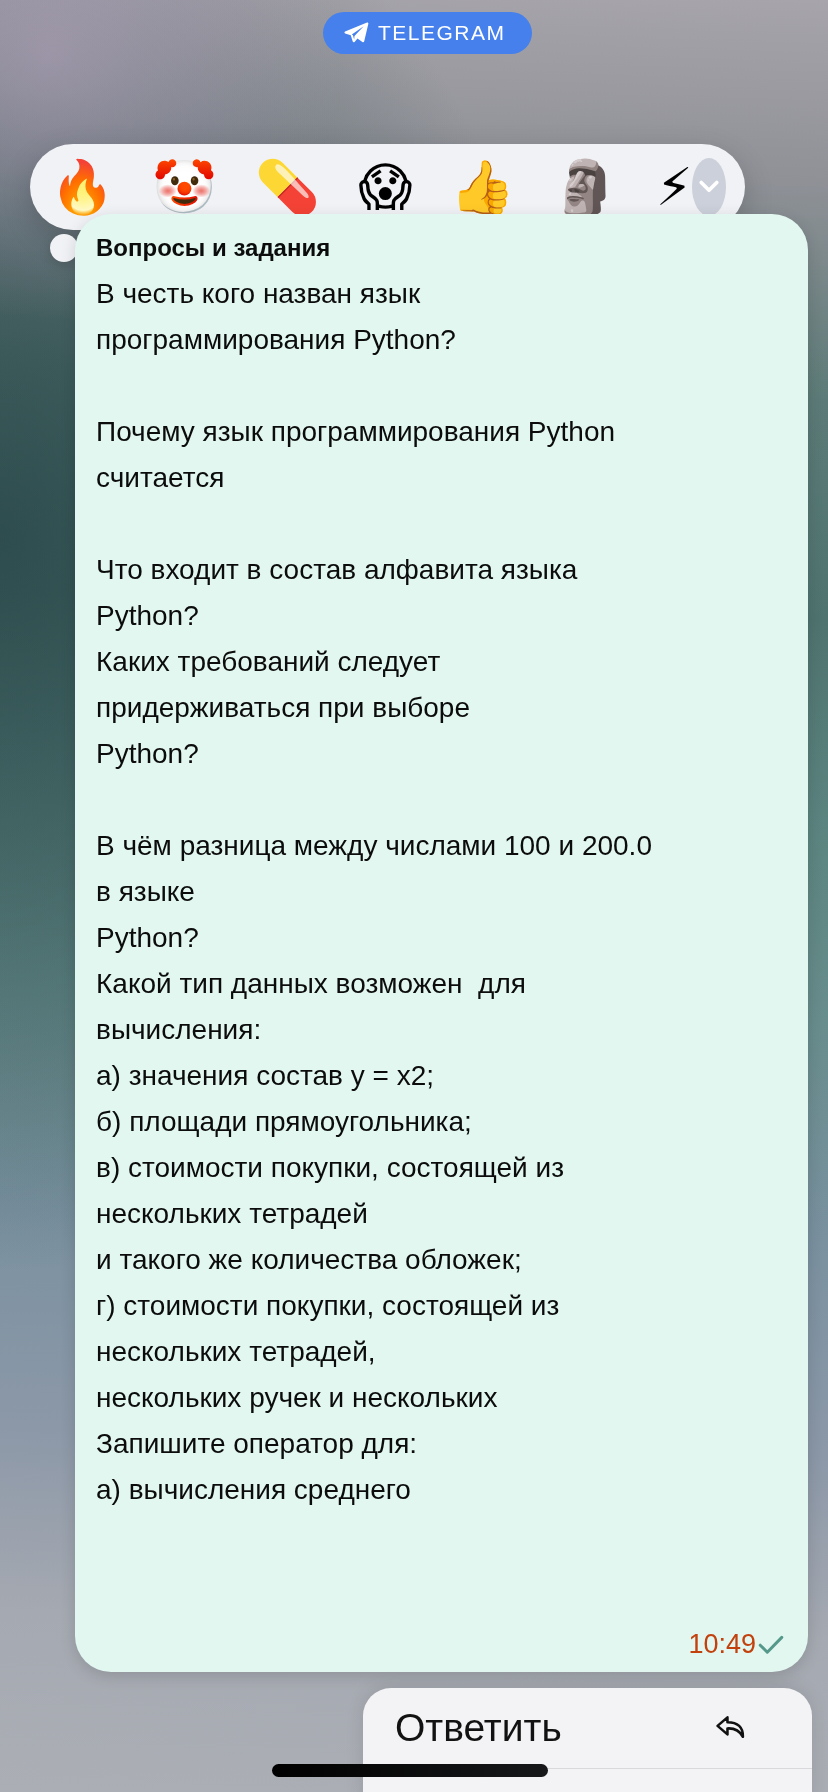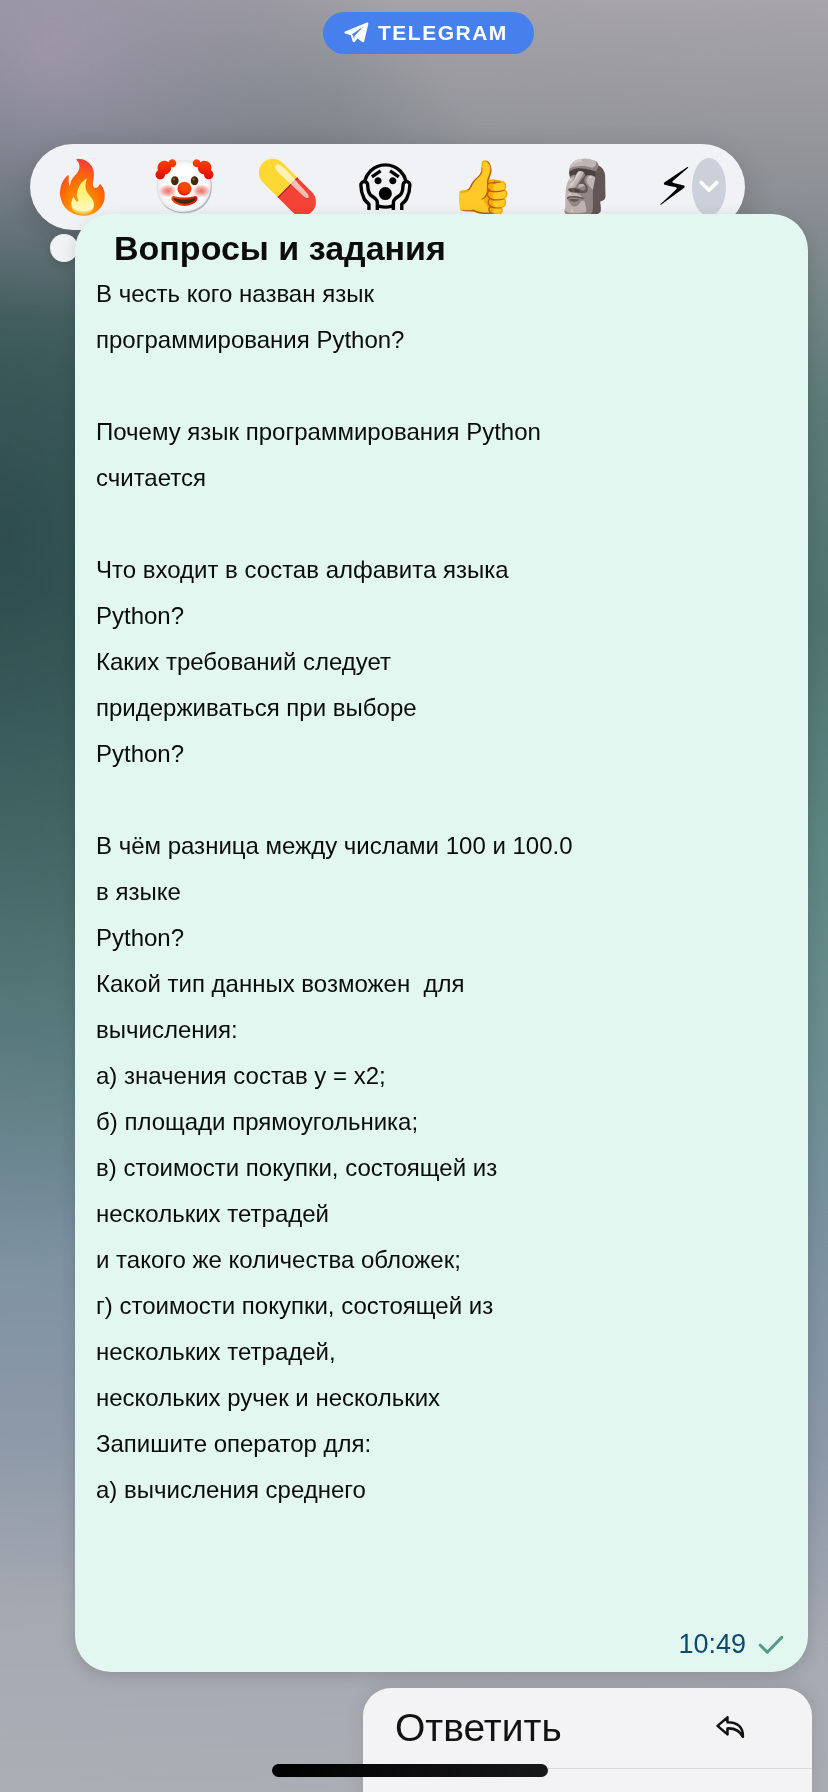--- a/index.html
+++ b/index.html
@@ -9,21 +9,21 @@
     background:
       radial-gradient(420px 380px at 6% 3%, rgba(178,162,188,.6), rgba(178,162,188,0) 70%),
       radial-gradient(760px 980px at 0% 30%, rgba(40,70,72,.85), rgba(40,70,72,0) 75%),
       radial-gradient(980px 760px at 55% 42%, rgba(86,130,124,.55), rgba(86,130,124,0) 75%),
       linear-gradient(182deg,#a7a4ab 0%,#8f9197 10%,#5d7a77 22%,#4d6e6b 34%,#5f8682 46%,#6c8f90 56%,#7a91a0 68%,#8c98a8 80%,#a5a9b1 90%,#abaeb5 100%);
   }
   
   .app-pill{
     position:absolute;left:323px;top:12px;height:42px;padding:0 26px 0 20px;
     border-radius:21px;display:flex;align-items:center;gap:9px;
-    color:#fff;font-weight:bold;font-size:21px;letter-spacing:1.5px;
+    color:#fff;font-weight:normal;font-size:21px;letter-spacing:1.5px;
   }
   .app-pill svg{display:block;}
   
   .reaction-bar{
     position:absolute;left:30px;top:144px;width:715px;height:86px;border-radius:43px;
     background:#f1f2f6;box-shadow:0 10px 30px rgba(0,0,0,.18);
     display:flex;align-items:center;justify-content:space-between;padding:0 20px;box-sizing:border-box;
   }
   .reaction-emoji{font-size:52px;line-height:1;cursor:pointer;
     font-family:"DejaVu Sans","Liberation Sans",sans-serif;}
@@ -34,25 +34,25 @@
   .tail-dot{
     position:absolute;left:50px;top:234px;width:28px;height:28px;border-radius:50%;
     background:#f1f2f6;box-shadow:0 4px 12px rgba(0,0,0,.15);
   }
   
   .bubble{
     position:absolute;left:75px;top:214px;width:733px;height:1458px;border-radius:36px;
     background:#e1f7f0;box-shadow:0 4px 16px rgba(0,0,0,.14);
     box-sizing:border-box;padding:11px 22px 12px 21px;overflow:hidden;
   }
-  .msg-title{font-size:34px;line-height:46px;min-height:46px;font-weight:bold;color:#0c0c0d;white-space:pre-wrap;margin-left:18px;}
-  .msg-line{font-size:24px;line-height:46px;min-height:46px;color:#0c0c0d;white-space:pre-wrap;}
+  .msg-title{font-size:24px;line-height:46px;min-height:46px;font-weight:bold;color:#0c0c0d;white-space:pre-wrap;}
+  .msg-line{font-size:28px;line-height:46px;min-height:46px;color:#0c0c0d;white-space:pre-wrap;}
   .msg-meta{
-    position:absolute;right:24px;bottom:12px;display:flex;align-items:center;gap:12px;
-    color:#0c4a6e;font-size:27px;
+    position:absolute;right:24px;bottom:12px;display:flex;align-items:center;gap:2px;
+    color:#c2410c;font-size:27px;
   }
   
   .context-menu{
     position:absolute;left:363px;top:1688px;width:449px;height:120px;
     border-radius:28px 28px 0 0;background:#f3f3f5;box-shadow:0 -2px 18px rgba(0,0,0,.10);
     box-sizing:border-box;
   }
   .menu-item{
     height:80px;display:flex;align-items:center;justify-content:space-between;
     padding:0 62px 0 32px;cursor:pointer;
@@ -107,21 +107,21 @@
         <div class="msg-line">&nbsp;</div>
         <div class="msg-line">Почему язык программирования Python</div>
         <div class="msg-line">считается</div>
         <div class="msg-line">&nbsp;</div>
         <div class="msg-line">Что входит в состав алфавита языка</div>
         <div class="msg-line">Python?</div>
         <div class="msg-line">Каких требований следует</div>
         <div class="msg-line">придерживаться при выборе</div>
         <div class="msg-line">Python?</div>
         <div class="msg-line">&nbsp;</div>
-        <div class="msg-line">В чём разница между числами 100 и 100.0</div>
+        <div class="msg-line">В чём разница между числами 100 и 200.0</div>
         <div class="msg-line">в языке</div>
         <div class="msg-line">Python?</div>
         <div class="msg-line">Какой тип данных возможен  для</div>
         <div class="msg-line">вычисления:</div>
         <div class="msg-line">а) значения состав y = x2;</div>
         <div class="msg-line">б) площади прямоугольника;</div>
         <div class="msg-line">в) стоимости покупки, состоящей из</div>
         <div class="msg-line">нескольких тетрадей</div>
         <div class="msg-line">и такого же количества обложек;</div>
         <div class="msg-line">г) стоимости покупки, состоящей из</div>

